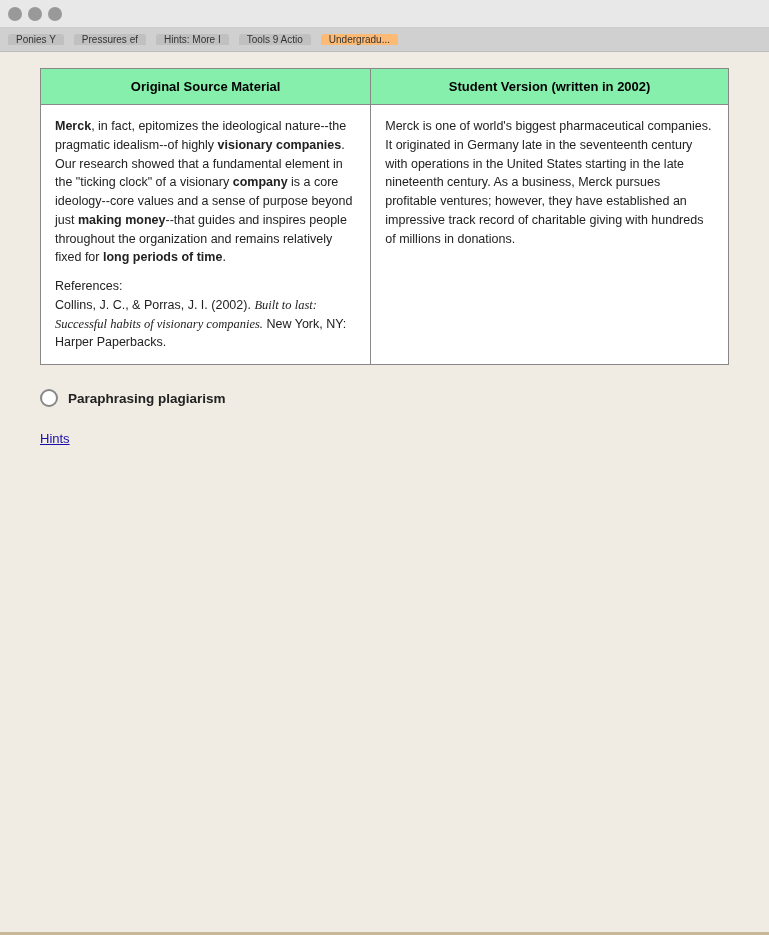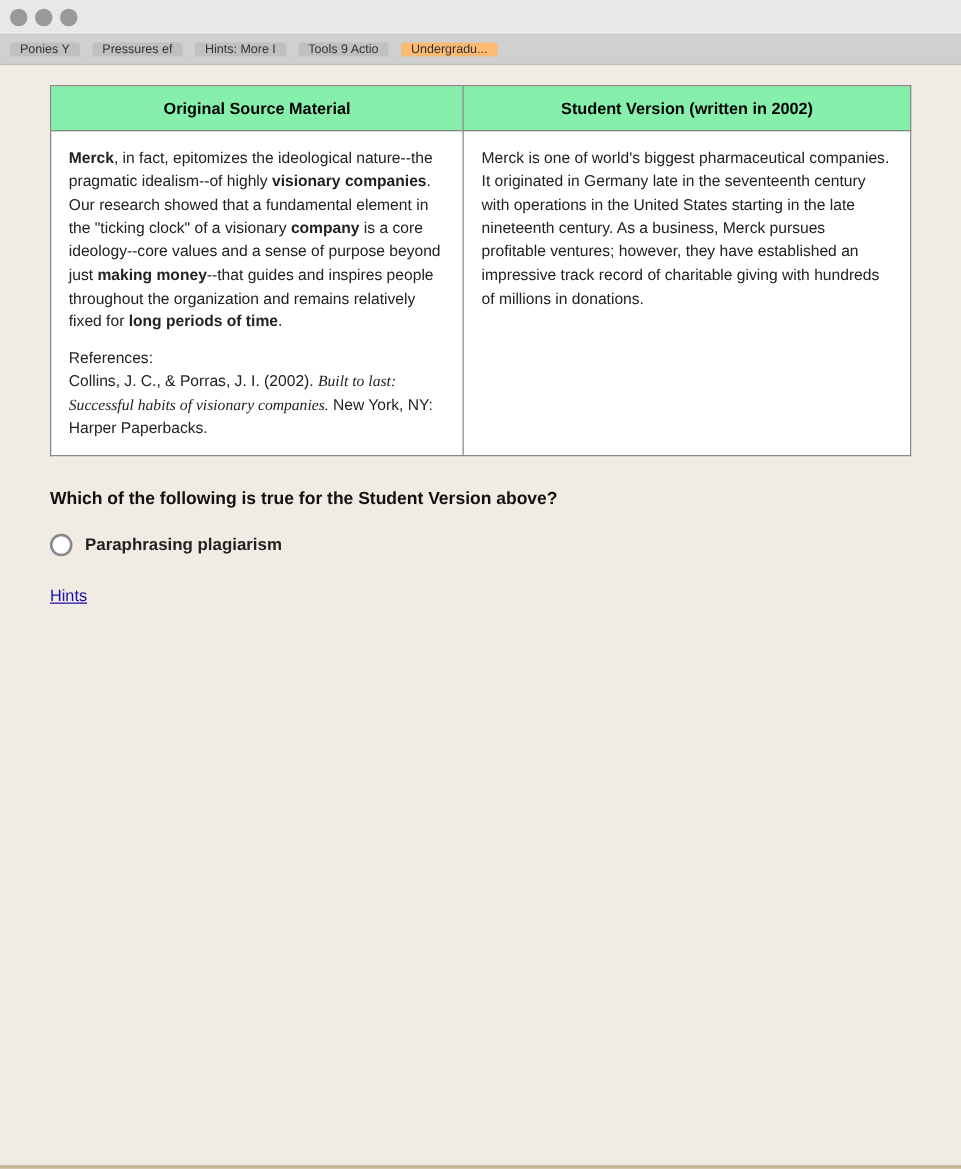--- a/index.html
+++ b/index.html
@@ -219,21 +219,20 @@
             <p>Collins, J. C., &amp; Porras, J. I. (2002). <span class="italic-text">Built to last: Successful habits of visionary companies.</span> New York, NY: Harper Paperbacks.</p>
           </div>
         </td>
         <td class="student-col">Merck is one of world's biggest pharmaceutical companies. It originated in Germany late in the seventeenth century with operations in the United States starting in the late nineteenth century. As a business, Merck pursues profitable ventures; however, they have established an impressive track record of charitable giving with hundreds of millions in donations.</td>
       </tr>
     </tbody>
   </table>
 
   
   <div class="question-section">
-    <p class="question-text">Which of the following is true for the Student Version above?</p>
 
 
     <div class="radio-option">
       <div class="radio-circle">
       </div>
       <span>Paraphrasing plagiarism</span>
     </div>
 
   </div>
 

